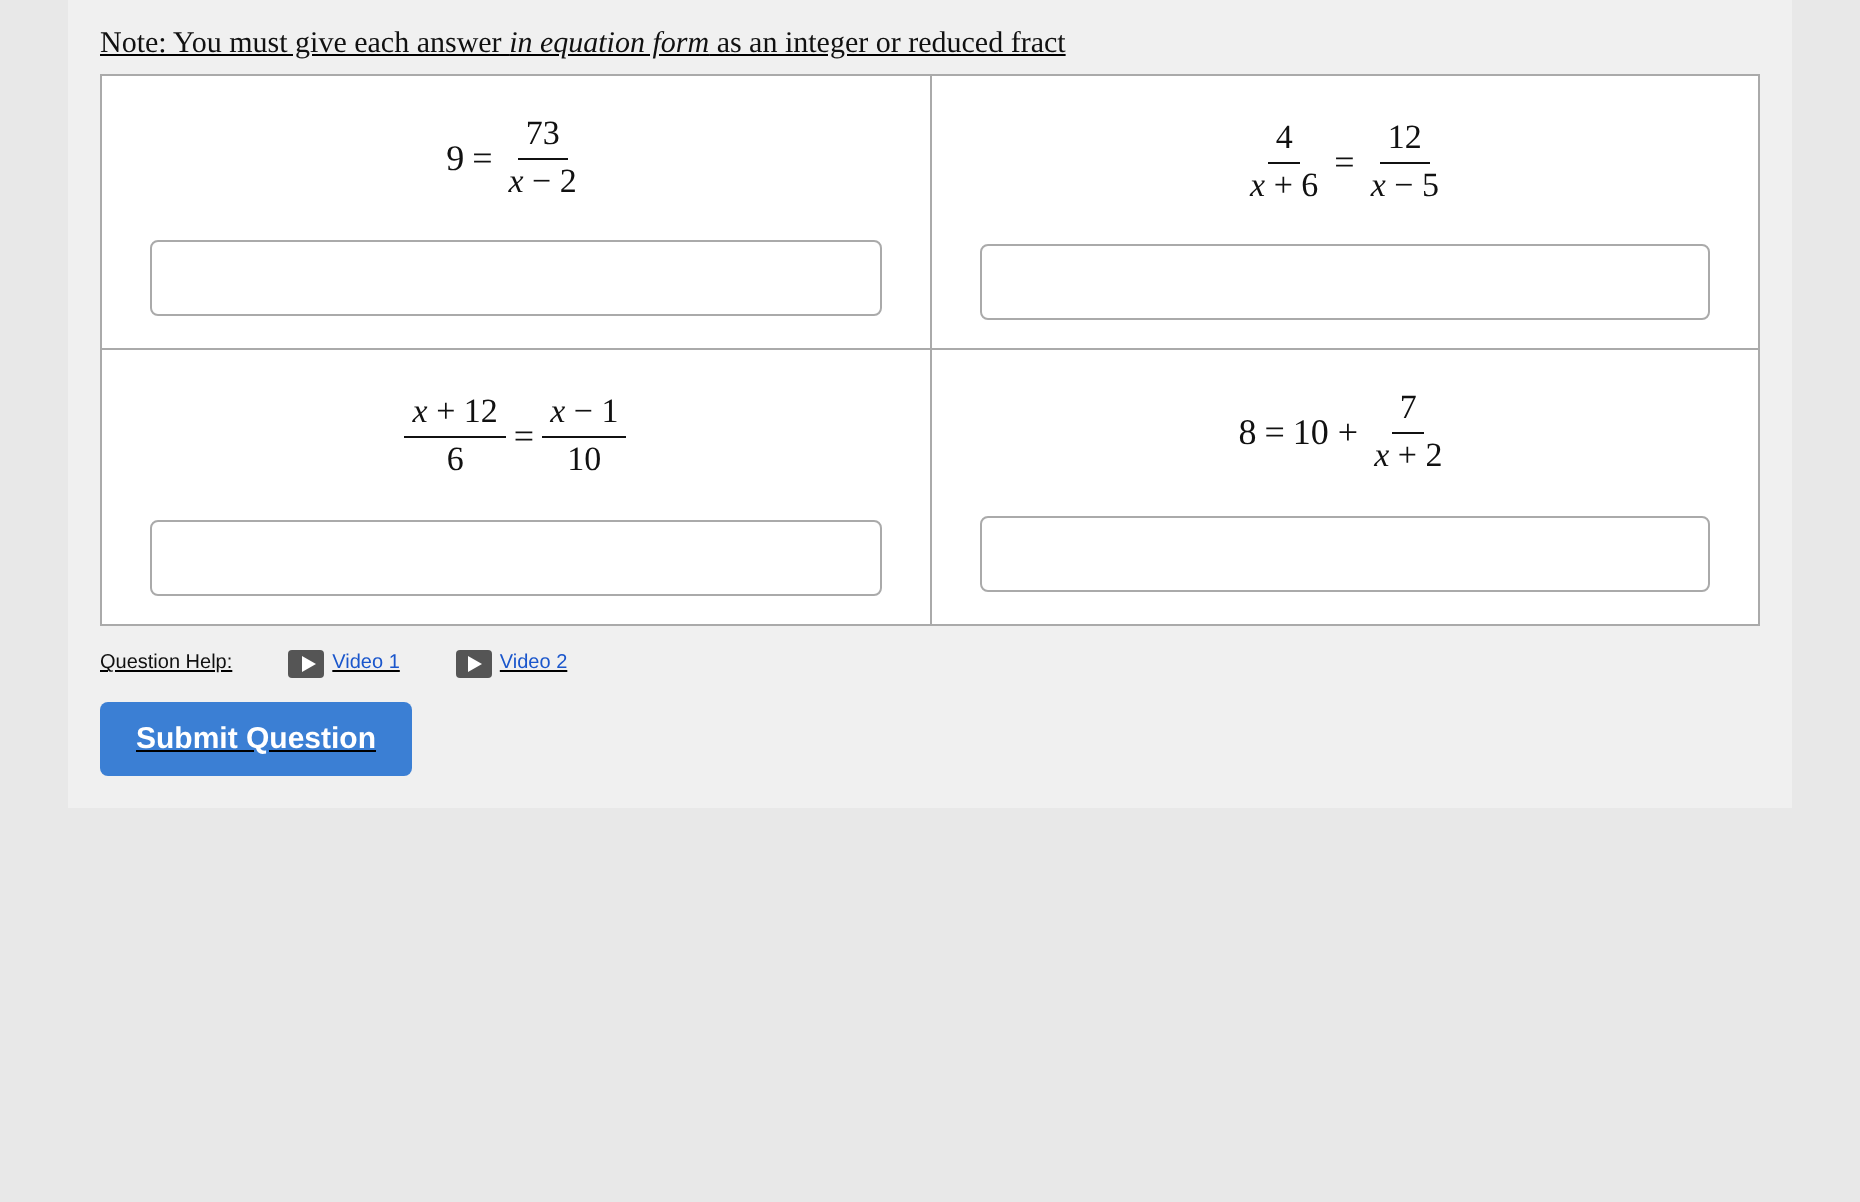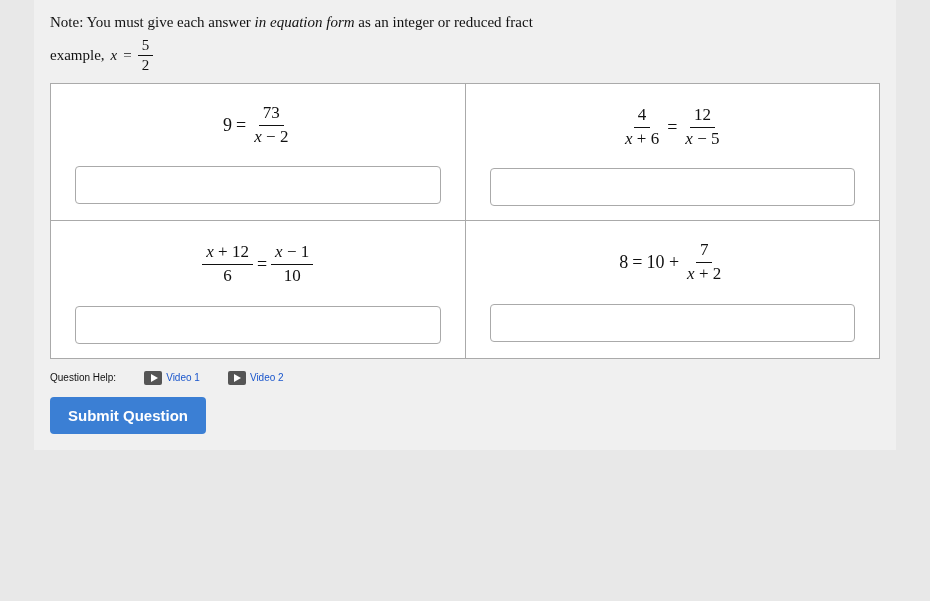--- a/index.html
+++ b/index.html
@@ -10,20 +10,21 @@
       min-height: 601px;
       display: flex;
       align-items: flex-start;
       justify-content: center;
       padding: 0;
     }
     .page-container {
       width: 862px;
       background: #f0f0f0;
       padding: 12px 16px 16px 16px;
+      text-decoration: underline;
     }
     .note-text {
       font-family: Georgia, serif;
       font-size: 15px;
       color: #111;
       margin-bottom: 4px;
       line-height: 1.4;
     }
     .note-text em {
       font-style: italic;
@@ -181,29 +182,20 @@
   </style>
 </head>
 <body>
 
 <div class="page-container">
 
   <div class="note-text">
     Note: You must give each answer <em>in equation form</em> as an integer or reduced fract
   </div>
 
-  <div class="example-line">
-    <span>example,</span>
-    <span><em>x</em></span>
-    <span>=</span>
-    <span class="fraction">
-      <span class="numerator">5</span>
-      <span class="denominator">2</span>
-    </span>
-  </div>
 
   <table class="problems-table">
     <tbody>
 
       <tr>
 
         <td class="problem-cell">
           <div class="equation-display">
             <span class="eq-inline">
               <span>9</span>

